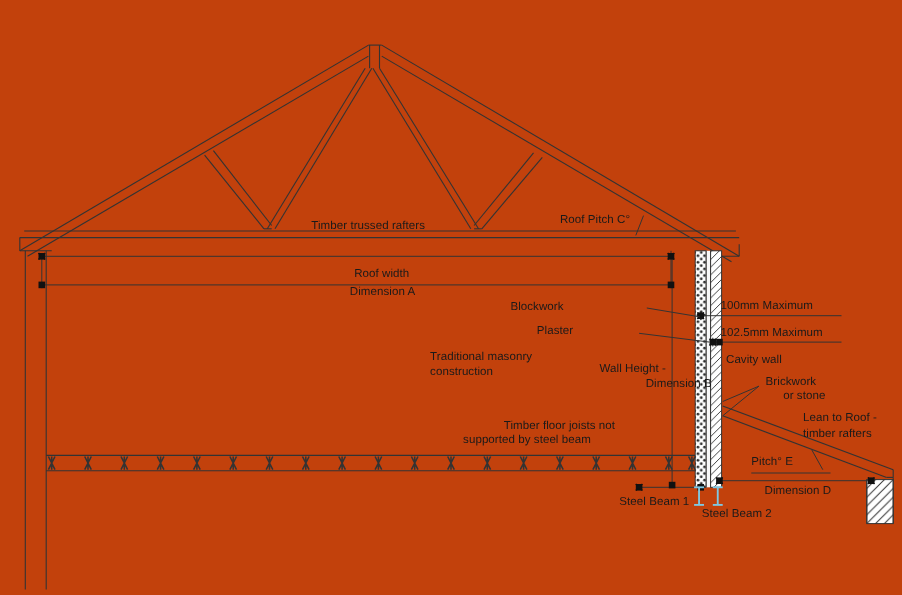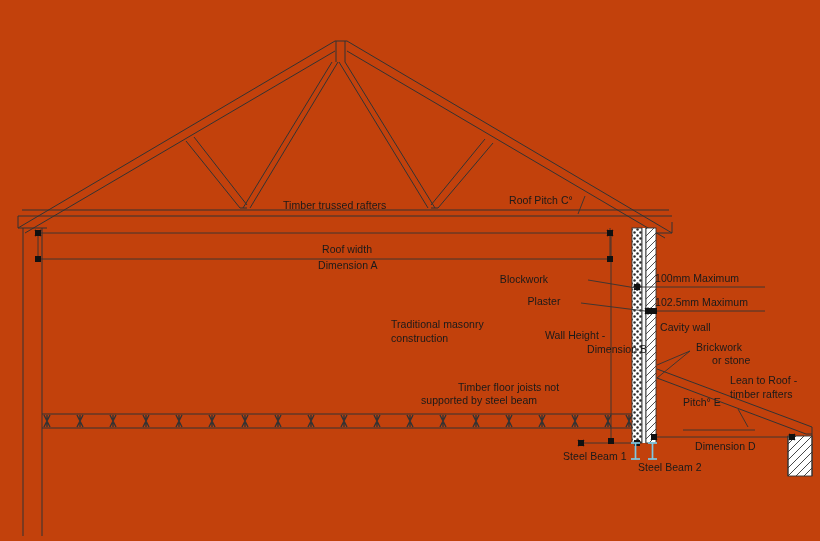--- a/index.html
+++ b/index.html
@@ -27,21 +27,21 @@
   }
   .lbl {
     position: absolute;
     font-family: "Liberation Sans", sans-serif;
     font-size: 10.5px;
     line-height: 12.5px;
     color: #1a1a1a;
     white-space: pre;
     letter-spacing: 0.05px;
   }
-  .lbl.rt  { text-align: center; }
+  .lbl.rt  { text-align: left; }
 </style>
 </head>
 <body>
 
 <div id="stage">
 
   <svg id="drawing" viewBox="0 0 820 541">
     <defs>
 
       <pattern id="blockHatch" width="6" height="6" patternUnits="userSpaceOnUse">
@@ -253,21 +253,21 @@
 
   <div class="lbl" style="left:545px; top:329px;">Wall Height -</div>
   <div class="lbl" style="left:545px; top:343px;padding-left:42px;">Dimension B</div>
 
   <div class="lbl" style="left:730px; top:374px;">Lean to Roof -</div>
   <div class="lbl" style="left:730px; top:388px;">timber rafters</div>
 
   <div class="lbl" style="left:458px; top:381px;">Timber floor joists not</div>
   <div class="lbl" style="left:409px; top:394px;margin-left:12px;">supported by steel beam</div>
 
-  <div class="lbl" style="left:683px; top:396px;">Pitch° E</div>
+  <div class="lbl" style="left:683px; top:414px;">Pitch° E</div>
 
   <div class="lbl" style="left:695px; top:440px;">Dimension D</div>
 
   <div class="lbl" style="left:563px; top:450px;">Steel Beam 1</div>
 
   <div class="lbl" style="left:638px; top:461px;">Steel Beam 2</div>
 
 </div>
 
 </body></html>

